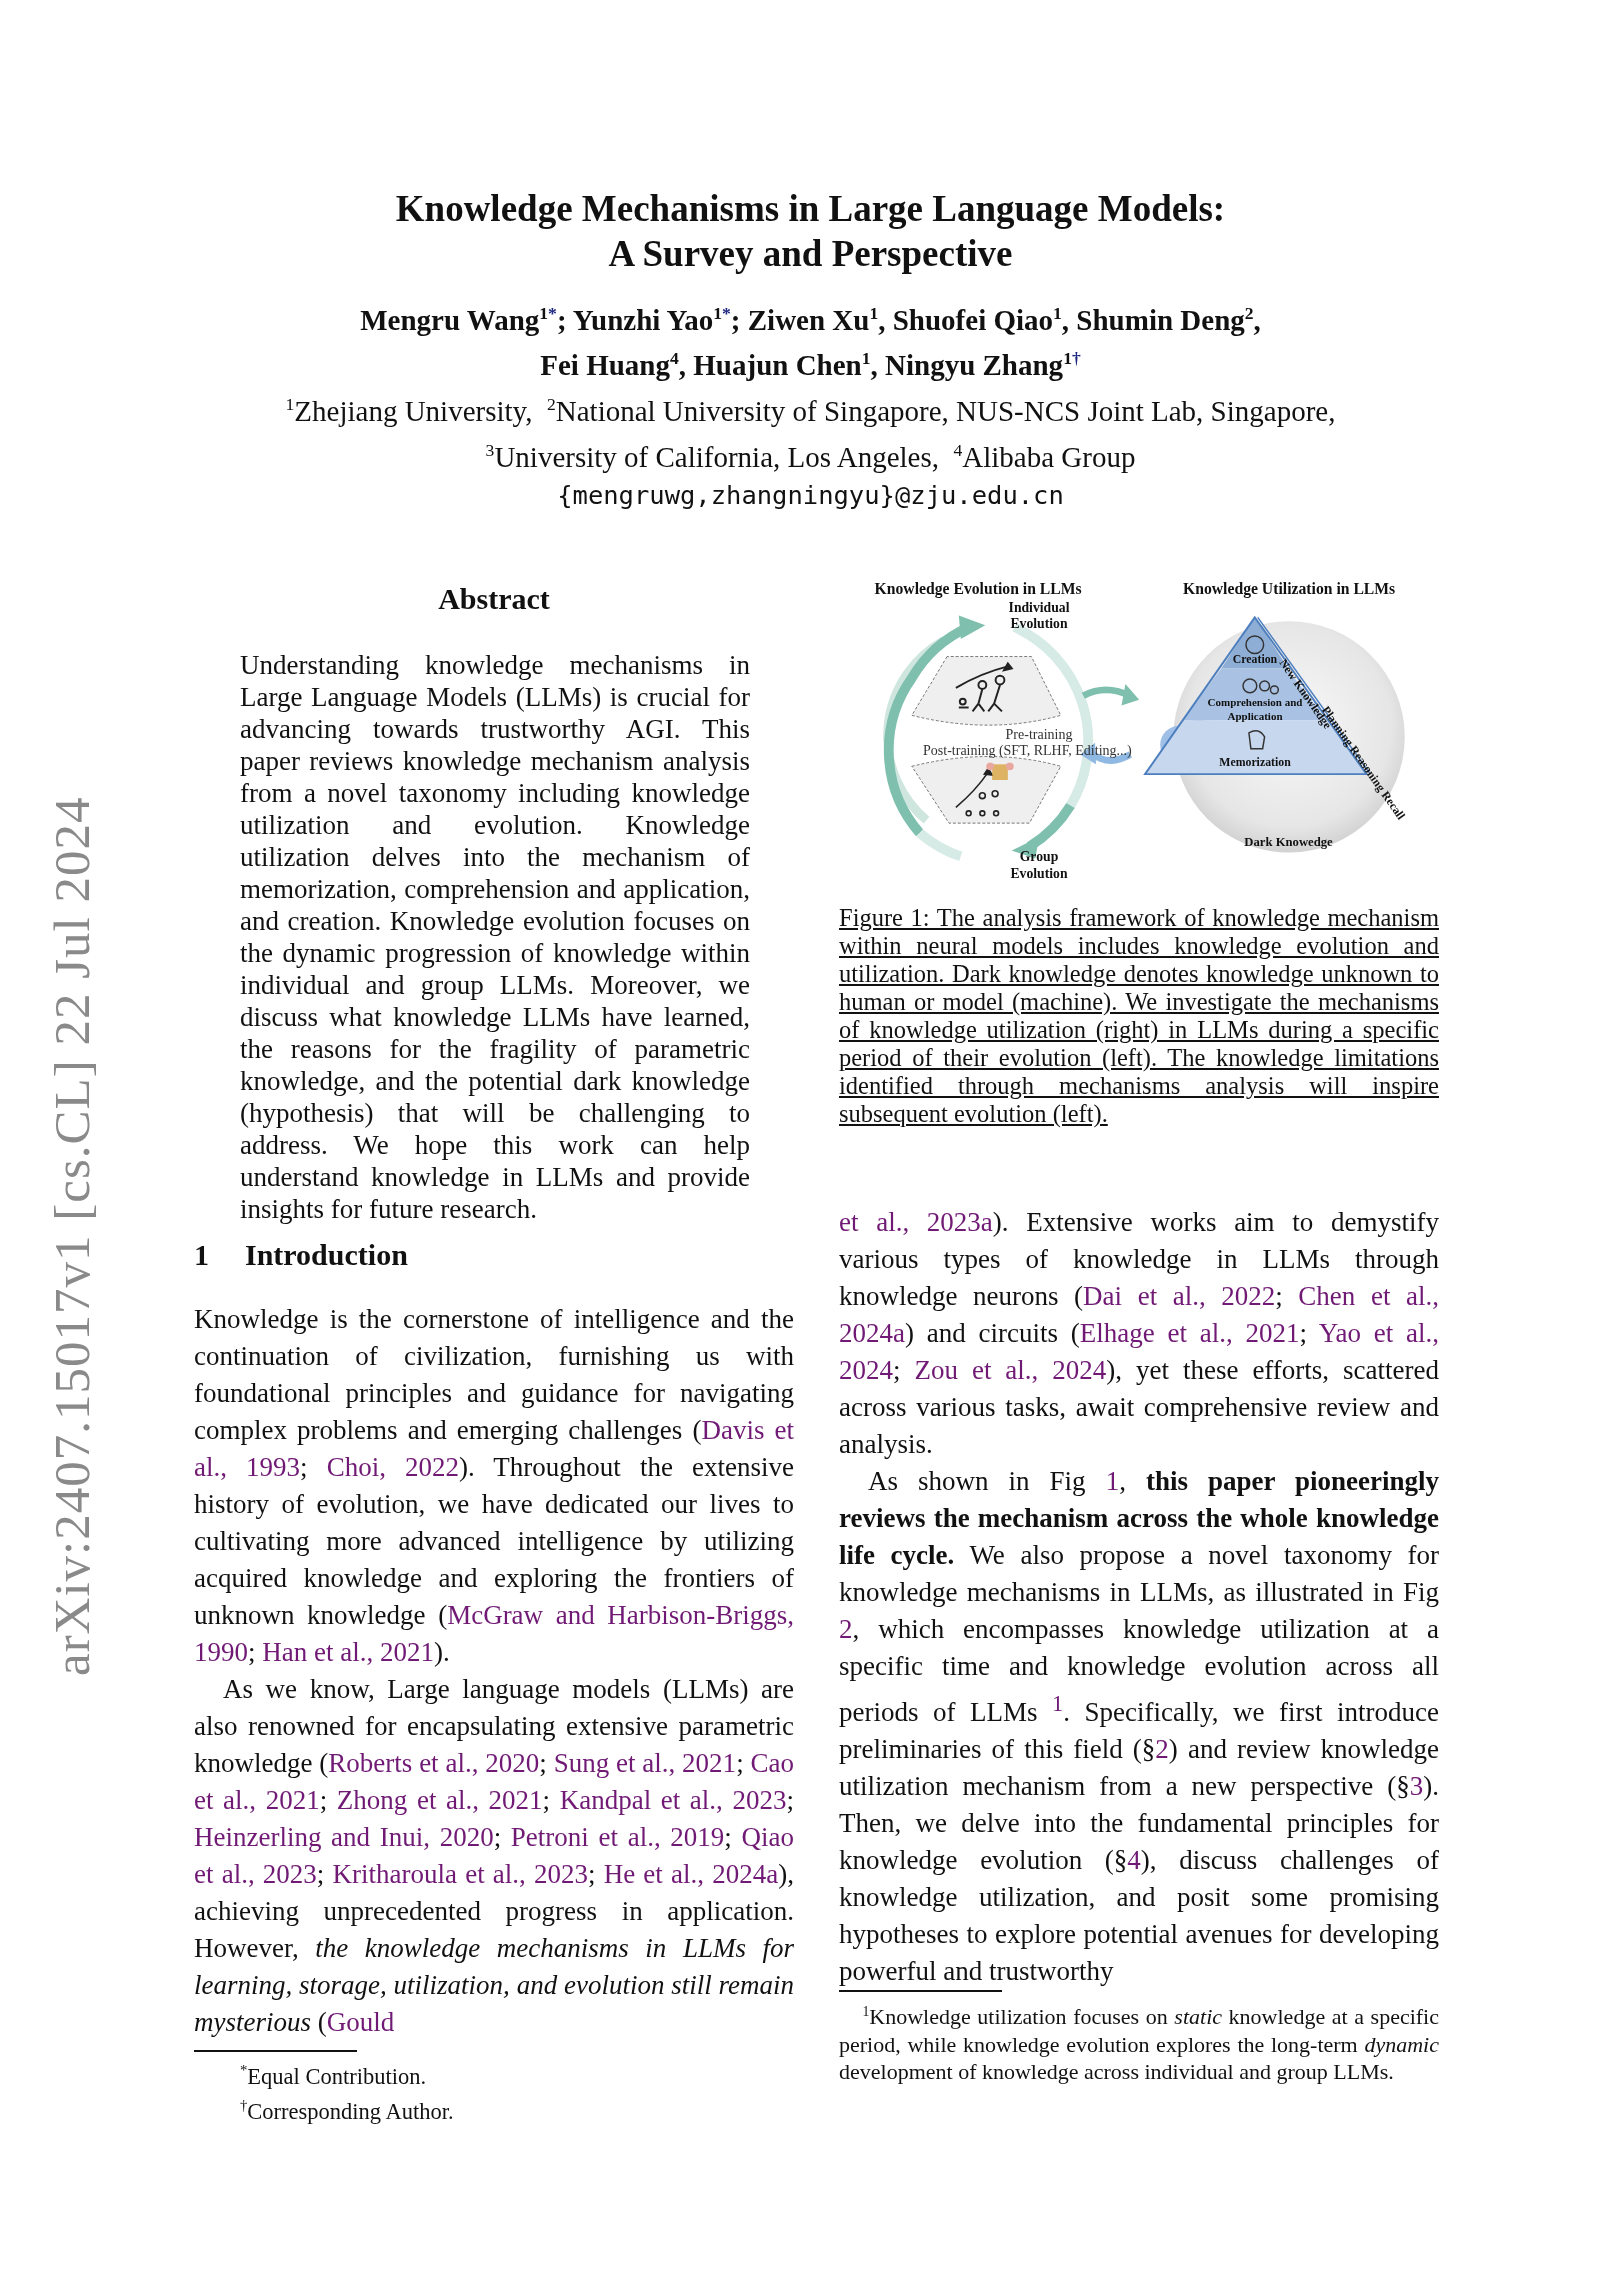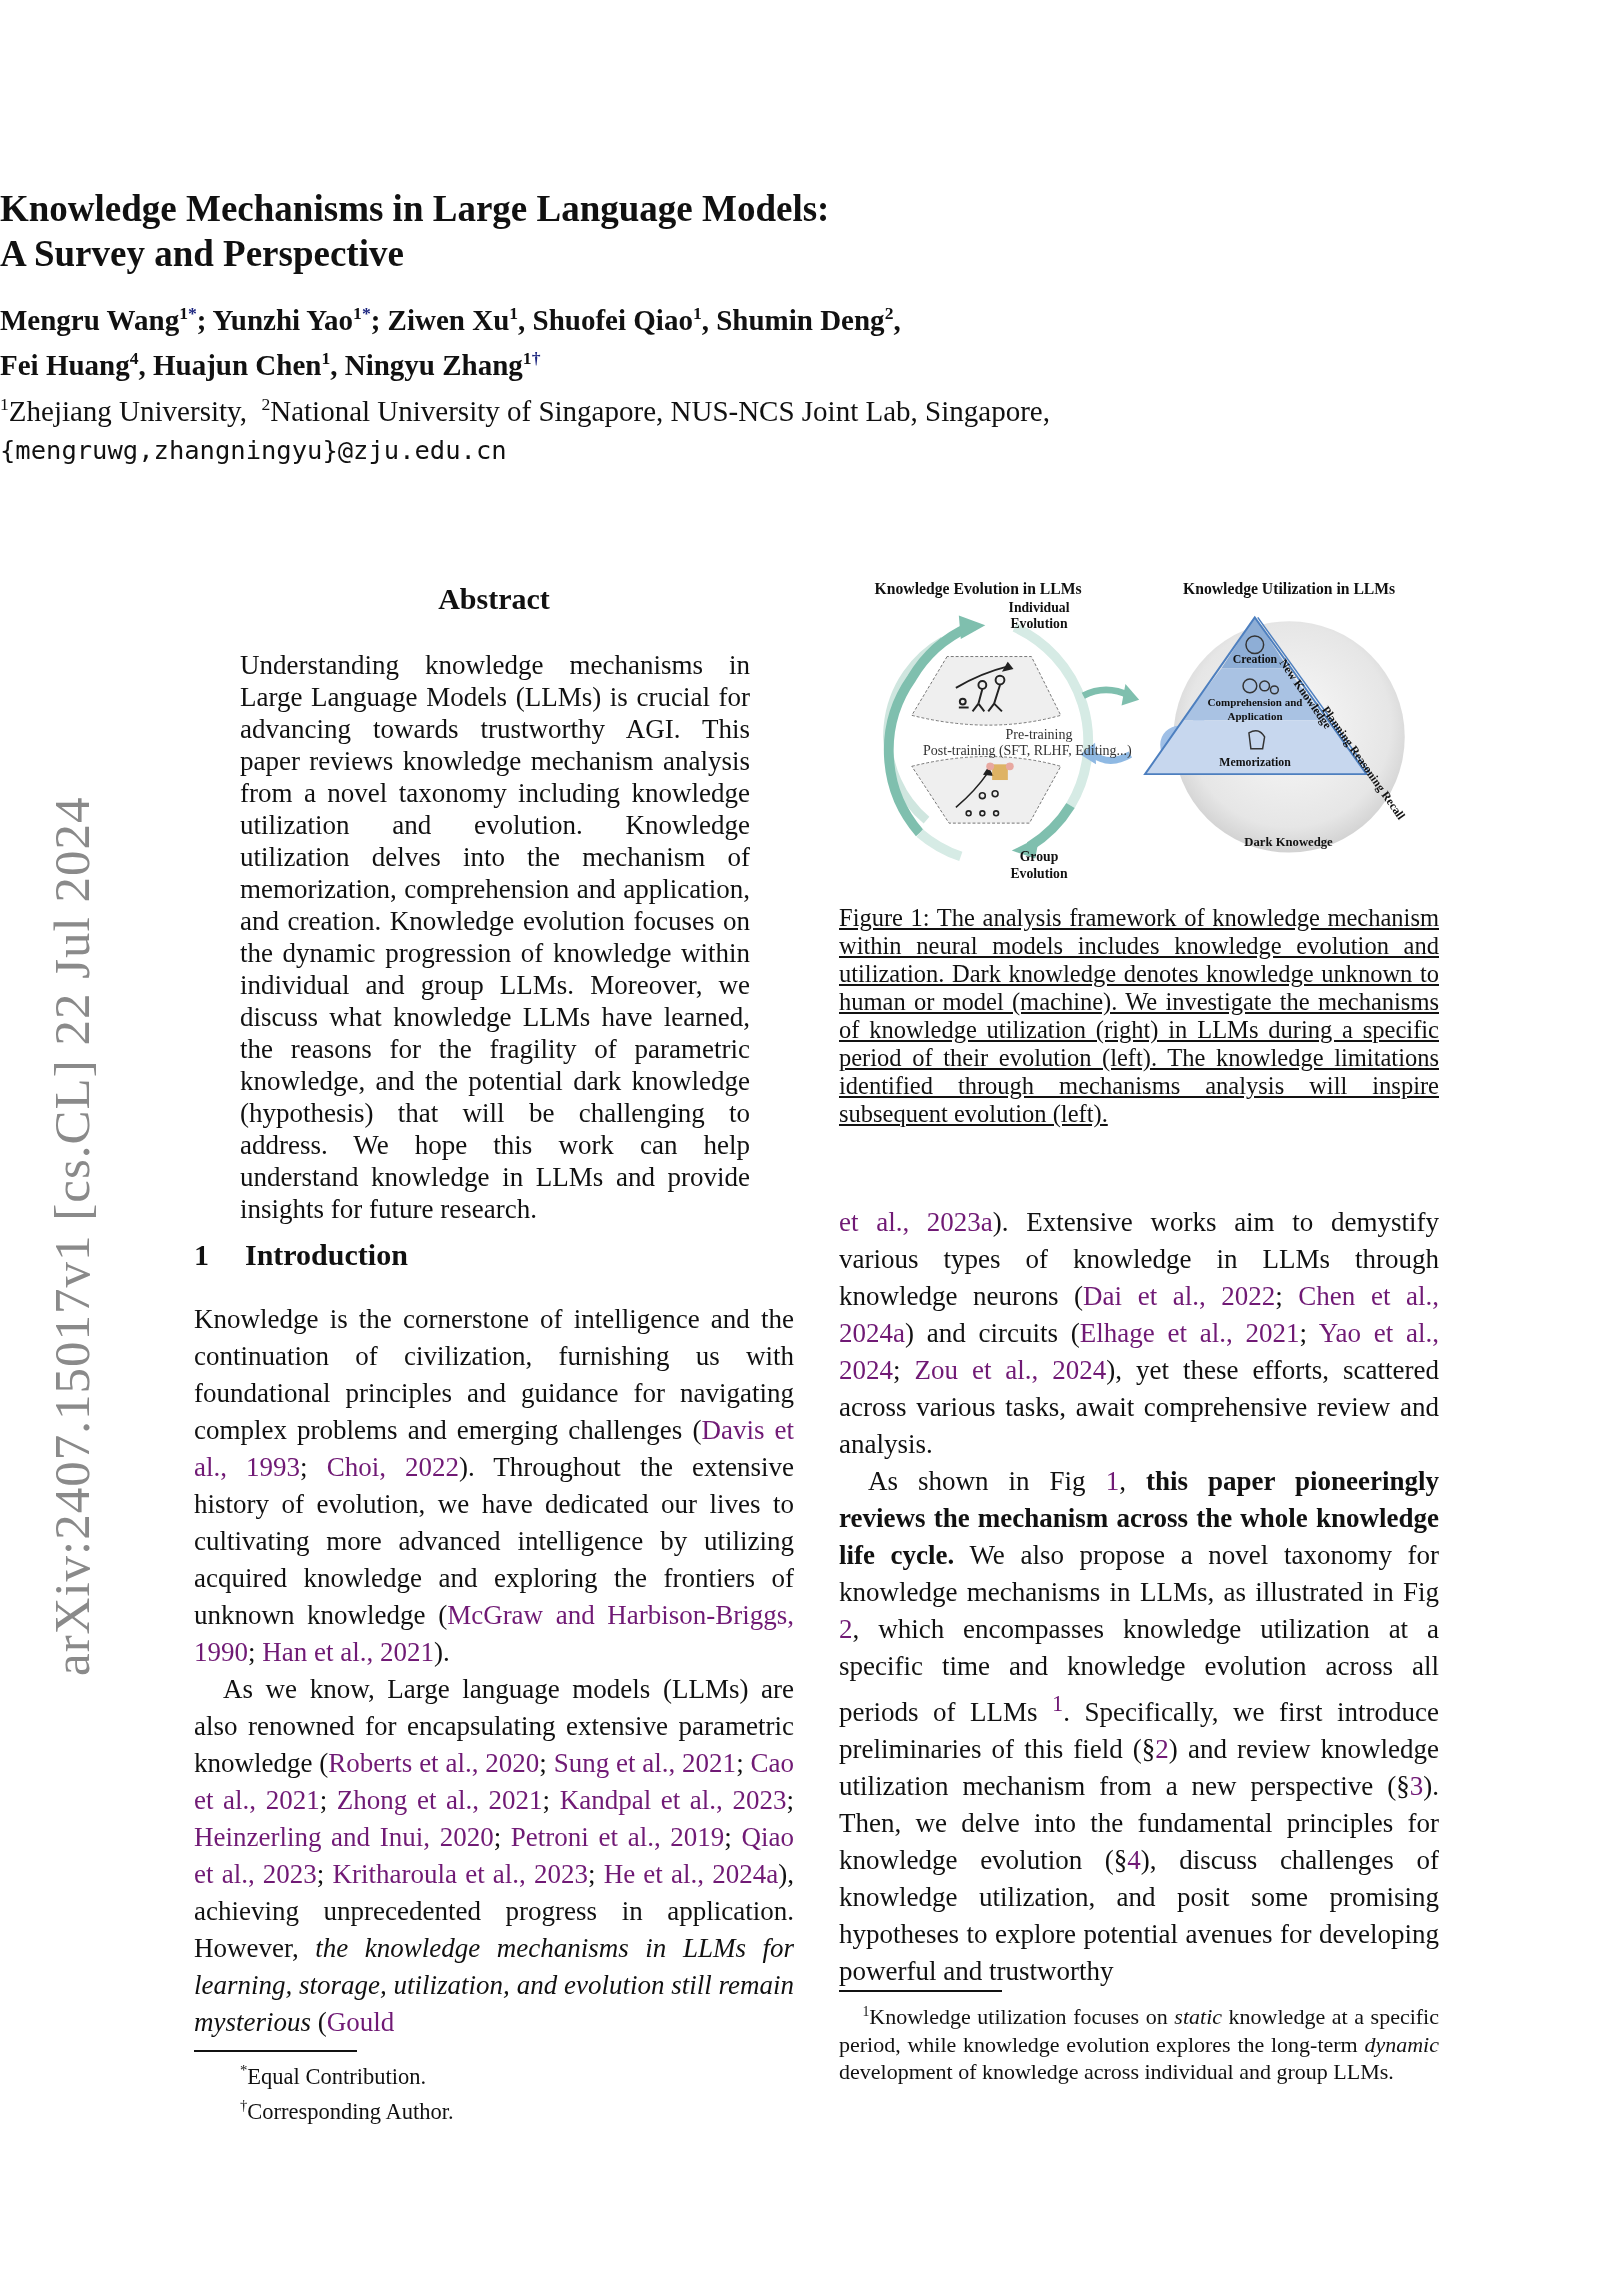--- a/index.html
+++ b/index.html
@@ -5,21 +5,21 @@
   * { box-sizing: border-box; margin: 0; padding: 0; }
   html, body { width: 1621px; height: 2293px; background: #ffffff; }
   body { position: relative; font-family: "Liberation Serif", "DejaVu Serif", serif; color: #111; overflow: hidden; }
   .cite { color: #701a75; }
   .arxiv-stamp {
     position: absolute; left: 43px; top: 1676px;
     transform: rotate(-90deg); transform-origin: 0 0;
     font-family: "Liberation Serif", serif; font-size: 51px; color: #8a8a8a;
     white-space: nowrap; letter-spacing: 1px;
   }
-  .title-block { position: absolute; left: 0; top: 186px; width: 1621px; }
+  .title-block { position: absolute; left: 0; top: 186px; width: 1621px; text-align: center; }
   .title { font-size: 37px; font-weight: bold; line-height: 45px; }
   .authors { margin-top: 17.6px; font-size: 29px; font-weight: bold; line-height: 39px; }
   .authors sup { font-size: 17.6px; }
   .authors sup.mark { color: #1a237e; }
   .affil { font-size: 29px; line-height: 39px; }
   .affil sup { font-size: 17.6px; }
   .email { font-family: "DejaVu Sans Mono", "Liberation Mono", monospace; font-size: 25.5px; line-height: 39px; }
 
   .col { position: absolute; font-size: 27px; line-height: 37px; text-align: justify; }
   .left-col { left: 194px; width: 600px; }
@@ -69,20 +69,24 @@
     <div>
       <span>Fei Huang</span><sup>4</sup>,
       <span>Huajun Chen</span><sup>1</sup>,
       <span>Ningyu Zhang</span><sup>1</sup><sup class="mark">†</sup>
     </div>
   </div>
   <div class="affil">
     <div>
       <sup>1</sup><span>Zhejiang University,</span>&nbsp;
       <sup>2</sup><span>National University of Singapore, NUS-NCS Joint Lab, Singapore,</span>
+    </div>
+    <div>
+      <sup>3</sup><span>University of California, Los Angeles,</span>&nbsp;
+      <sup>4</sup><span>Alibaba Group</span>
     </div>
   </div>
   <div class="email">{mengruwg,zhangningyu}@zju.edu.cn</div>
 </div>
 
 <div class="abstract-title">Abstract</div>
 <div class="abstract-body">Understanding knowledge mechanisms in Large Language Models (LLMs) is crucial for advancing towards trustworthy AGI. This paper reviews knowledge mechanism analysis from a novel taxonomy including knowledge utilization and evolution. Knowledge utilization delves into the mechanism of memorization, comprehension and application, and creation. Knowledge evolution focuses on the dynamic progression of knowledge within individual and group LLMs. Moreover, we discuss what knowledge LLMs have learned, the reasons for the fragility of parametric knowledge, and the potential dark knowledge (hypothesis) that will be challenging to address. We hope this work can help understand knowledge in LLMs and provide insights for future research.</div>
 
 <div class="section-heading">
   <span class="num">1</span><span>Introduction</span>

